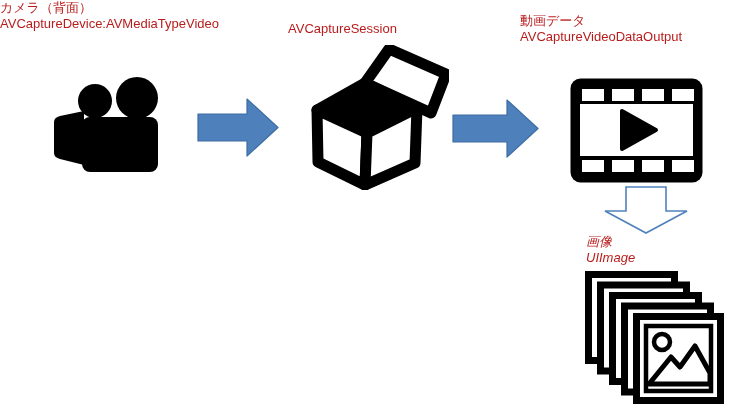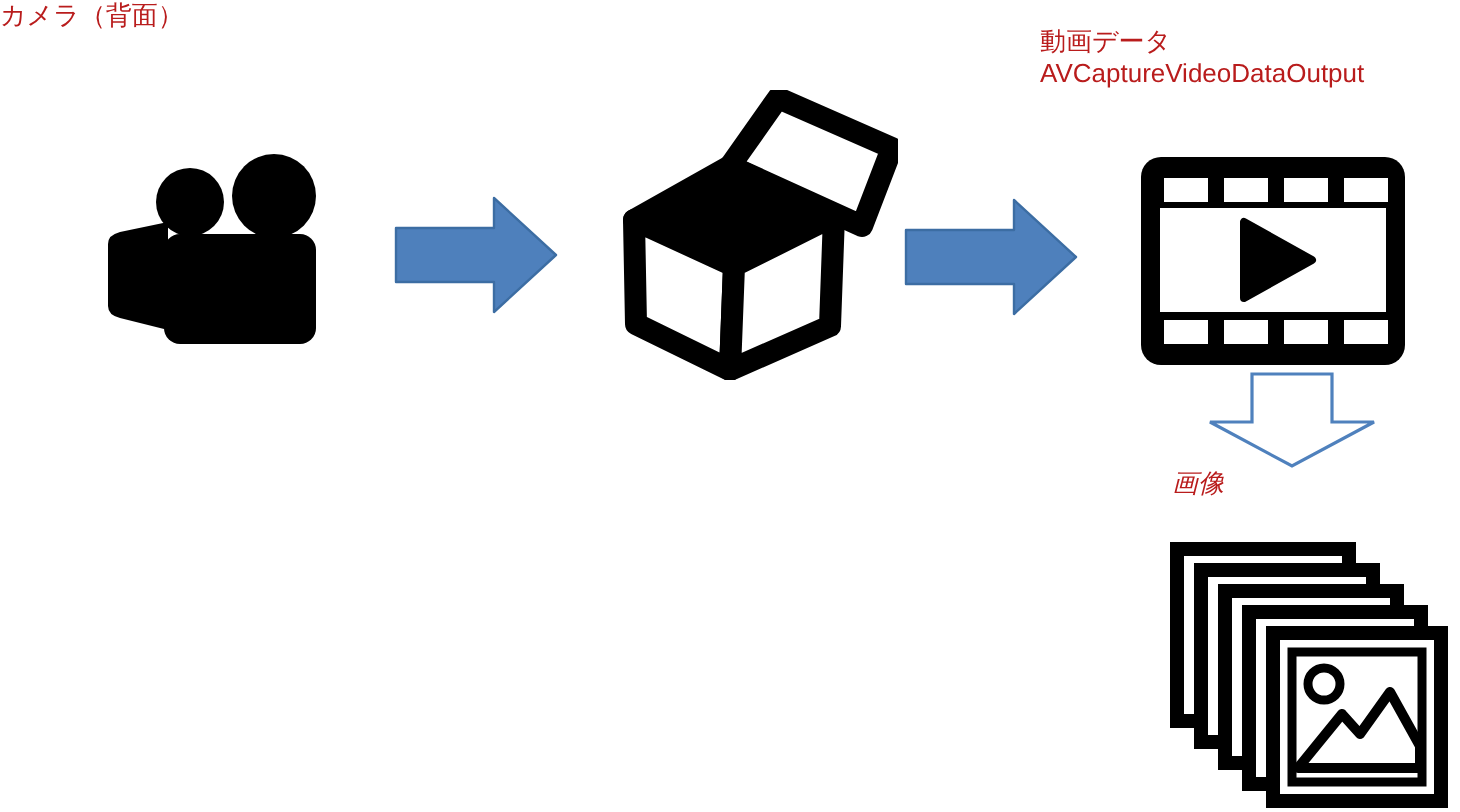--- a/index.html
+++ b/index.html
@@ -33,30 +33,35 @@
   .icon-photos{left:583px;top:269px;width:141px;height:136px;}
   svg{display:block;width:100%;height:100%;}
 </style>
 </head>
 <body>
 
 <div class="canvas">
 
   <div class="label lbl-camera">
     <div>カメラ（背面）</div>
+    <div>AVCaptureDevice:AVMediaTypeVideo</div>
   </div>
 
+  <div class="label lbl-session">
+    <div>AVCaptureSession</div>
+  </div>
 
   <div class="label lbl-video">
     <div>動画データ</div>
     <div>AVCaptureVideoDataOutput</div>
   </div>
 
   <div class="label lbl-image">
     <div>画像</div>
+    <div>UIImage</div>
   </div>
 
   <div class="icon icon-camera">
     <svg viewBox="0 0 112 100">
       <g fill="#000">
         <circle cx="43" cy="24" r="17"></circle>
         <circle cx="85" cy="21" r="21"></circle>
         <rect x="30" y="40" width="76" height="55" rx="8"></rect>
         <path d="M32 34 L8 39 Q2 40.5 2 45 L2 76 Q2 80.5 8 82 L32 88 Z"></path>
       </g>

